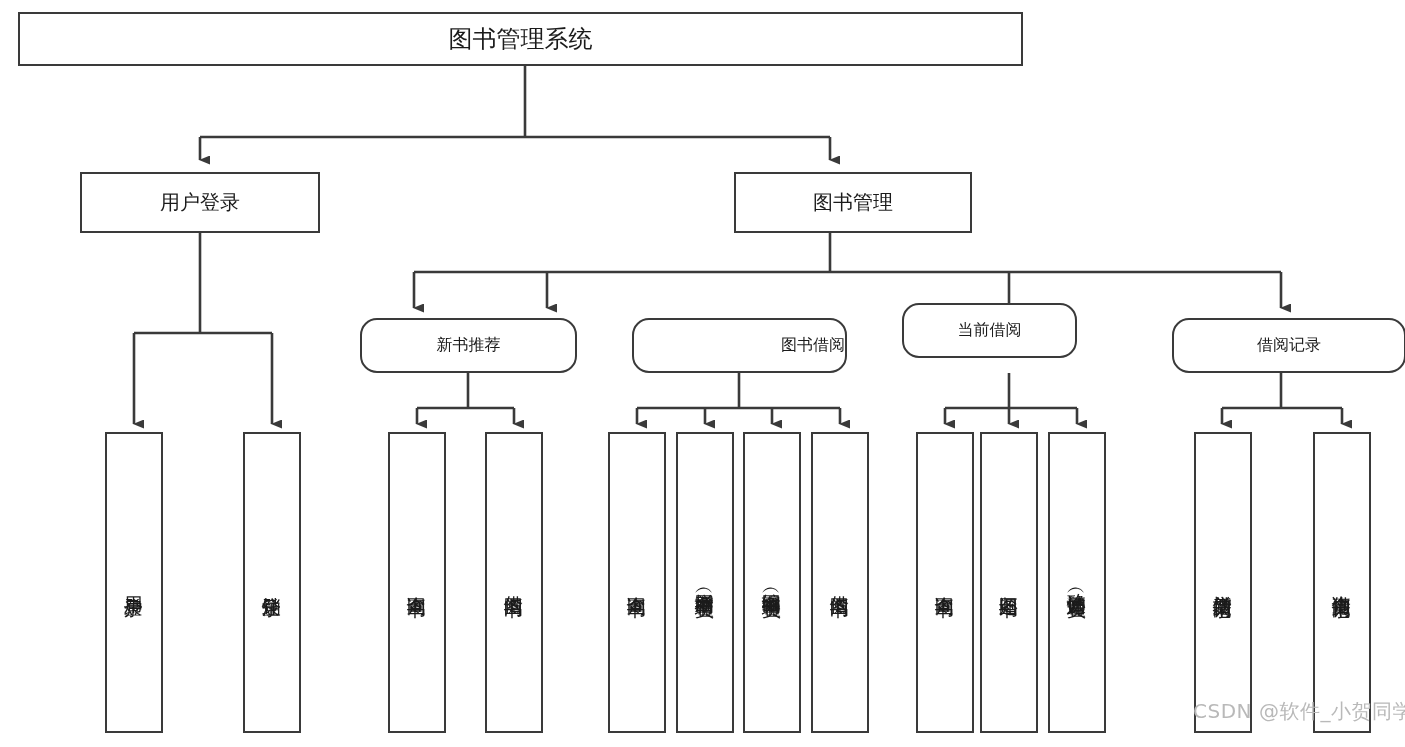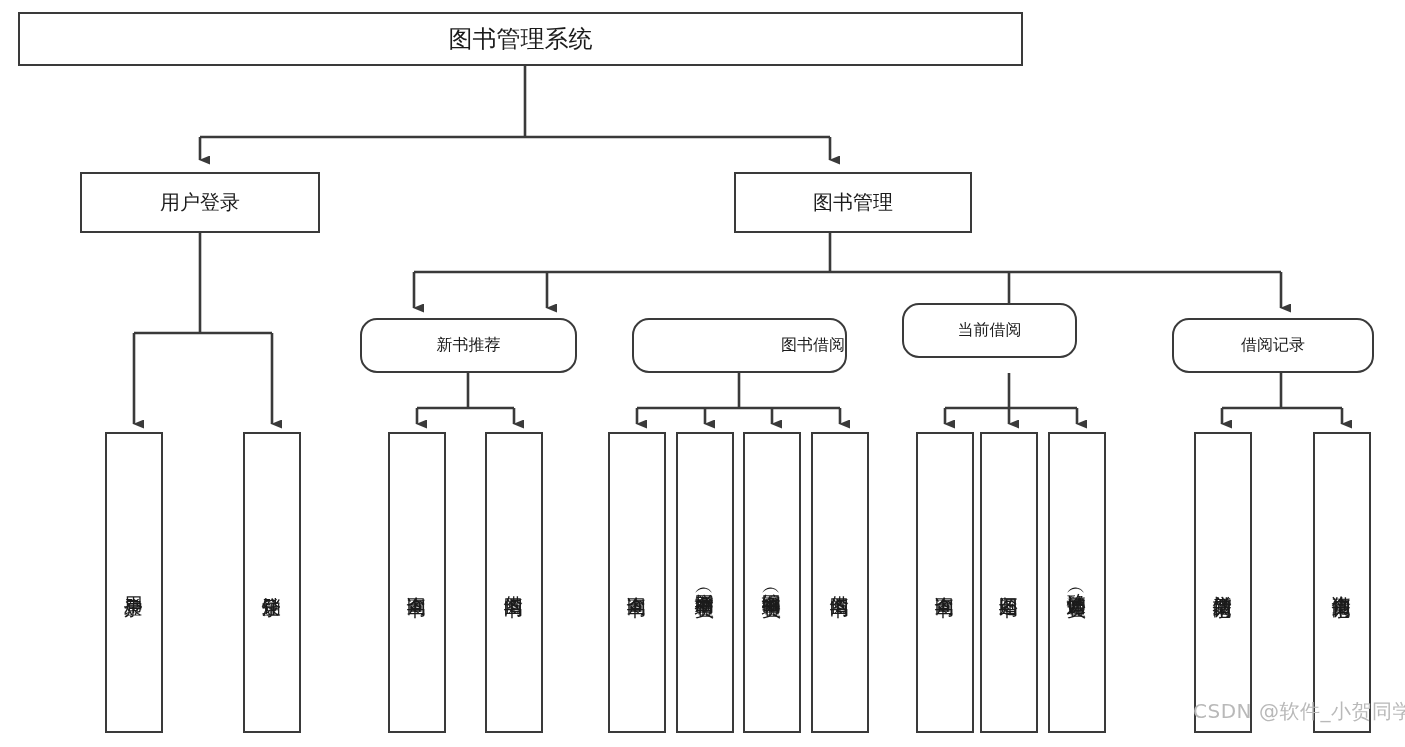--- a/index.html
+++ b/index.html
@@ -137,21 +137,21 @@
 
   <div class="node lvl2" style="left:360px; top:318px; width:217px; height:55px;">
     <span>新书推荐</span>
   </div>
   <div class="node lvl2" style="left:632px; top:318px; width:215px; height:55px;justify-content:flex-end;">
     <span>图书借阅</span>
   </div>
   <div class="node lvl2" style="left:902px; top:303px; width:175px; height:55px;">
     <span>当前借阅</span>
   </div>
-  <div class="node lvl2" style="left:1172px; top:318px; width:202px; height:55px;">
+  <div class="node lvl2" style="left:1172px; top:318px; width:234px; height:55px;">
     <span>借阅记录</span>
   </div>
 
   <div class="node leaf" style="left:105px; top:432px; width:58px; height:301px;">
     <span class="vtext">用户登录</span>
   </div>
   <div class="node leaf" style="left:243px; top:432px; width:58px; height:301px;">
     <span class="vtext">注销登录</span>
   </div>
 

